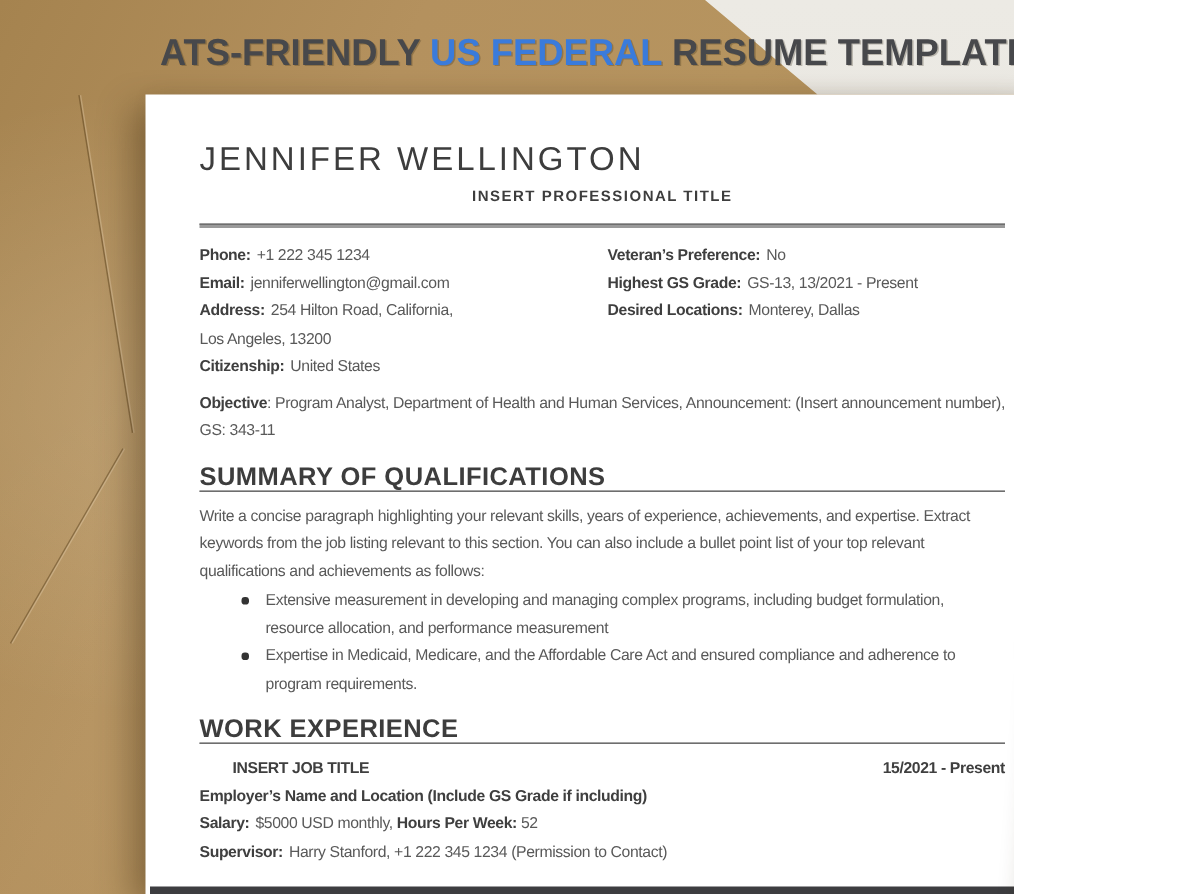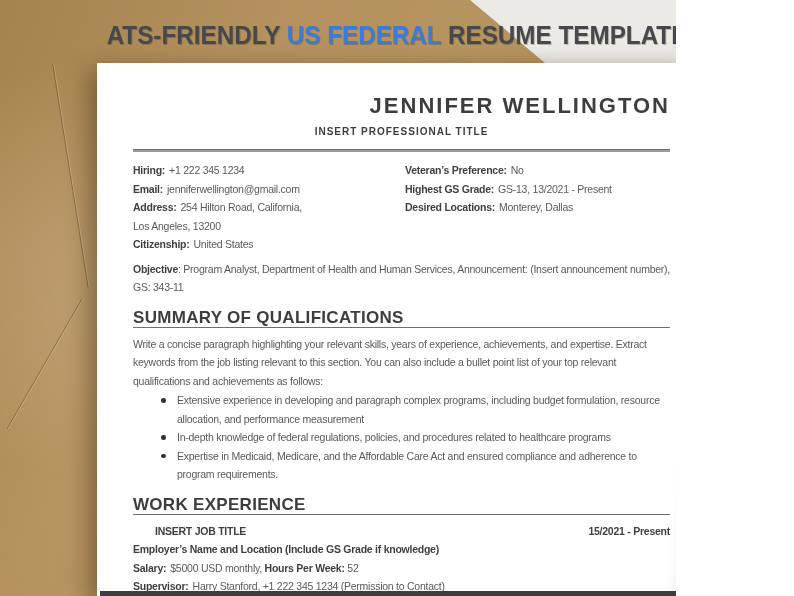--- a/index.html
+++ b/index.html
@@ -32,21 +32,21 @@
   }
 
   
   .paper {
     position:absolute; left:97px; top:63px; width:601px; height:533px;
     background:#ffffff;
     box-shadow:-10px 8px 22px rgba(60,40,12,.40), 6px 4px 14px rgba(90,80,60,.25);
     padding:30px 28px 0 36px;
     color:#595959; font-size:10.5px; letter-spacing:-0.25px; line-height:18.5px;
   }
-  .c-name { text-align:right; font-size:22px; line-height:26px; font-weight:bold;
+  .c-name { text-align:left; font-size:22px; line-height:26px; font-weight:normal;
             color:#3d3d3d; letter-spacing:2px; }
   .c-title { text-align:center; font-size:10px; line-height:16px; font-weight:bold;
              color:#3d3d3d; letter-spacing:1px; margin-top:5px; }
   .rule-thick { margin-top:9px; height:3px; background:#9a9a9a; border-top:1px solid #6e6e6e; }
   .rule-thin  { margin-top:2px; height:1px; background:#b5b5b5; border-top:1px solid #6e6e6e; }
 
   .contact { display:flex; margin-top:9px; }
   .contact .col-l { width:272px; }
   .contact .col-r { flex:1; }
   .lbl { font-weight:bold; color:#3f3f3f; margin-right:4px; }
@@ -110,55 +110,54 @@
   <div class="banner"><span>ATS-FRIENDLY </span><span class="accent">US FEDERAL</span><span> RESUME TEMPLATE</span></div>
 
   <div class="paper">
 
     <div class="c-name">JENNIFER WELLINGTON</div>
     <div class="c-title">INSERT PROFESSIONAL TITLE</div>
     <div class="rule-thick"></div>
 
     <div class="contact">
       <div class="col-l">
-        <div><span class="lbl">Hiring:</span><span>+1 222 345 1234</span></div>
+        <div><span class="lbl">Phone:</span><span>+1 222 345 1234</span></div>
         <div><span class="lbl">Email:</span><span>jenniferwellington@gmail.com</span></div>
         <div><span class="lbl">Address:</span><span>254 Hilton Road, California,</span></div>
         <div><span>Los Angeles, 13200</span></div>
         <div><span class="lbl">Citizenship:</span><span>United States</span></div>
       </div>
       <div class="col-r">
         <div><span class="lbl">Veteran’s Preference:</span><span>No</span></div>
         <div><span class="lbl">Highest GS Grade:</span><span>GS-13, 13/2021 - Present</span></div>
         <div><span class="lbl">Desired Locations:</span><span>Monterey, Dallas</span></div>
       </div>
     </div>
 
     <div class="objective"><span class="lbl-tight">Objective</span><span>: Program Analyst, Department of Health and Human Services, Announcement: (Insert announcement number), GS: 343-11</span></div>
 
     <div class="sec-head">SUMMARY OF QUALIFICATIONS</div>
     <div class="rule-thin"></div>
 
     <div class="sec-body">Write a concise paragraph highlighting your relevant skills, years of experience, achievements, and expertise. Extract keywords from the job listing relevant to this section. You can also include a bullet point list of your top relevant qualifications and achievements as follows:</div>
 
     <div class="bullets">
-      <div class="b-item"><span class="b-dot"></span><span>Extensive experience in developing and paragraph complex programs, including budget formulation, resource allocation, and performance measurement</span></div>
-      <div class="b-item"><span class="b-dot"></span><span>In-depth knowledge of federal regulations, policies, and procedures related to healthcare programs</span></div>
+      <div class="b-item"><span class="b-dot"></span><span>Extensive measurement in developing and managing complex programs, including budget formulation, resource allocation, and performance measurement</span></div>
       <div class="b-item"><span class="b-dot"></span><span>Expertise in Medicaid, Medicare, and the Affordable Care Act and ensured compliance and adherence to program requirements.</span></div>
     </div>
 
     <div class="sec-head">WORK EXPERIENCE</div>
     <div class="rule-thin"></div>
 
     <div class="sec-body">
       <div class="job-row">
         <span>INSERT JOB TITLE</span>
         <span>15/2021 - Present</span>
       </div>
-      <div class="bold-line">Employer’s Name and Location (Include GS Grade if knowledge)</div>
+      <div class="bold-line">Employer’s Name and Location (Include GS Grade if including)</div>
       <div><span class="lbl">Salary:</span><span>$5000 USD monthly, </span><span class="lbl-tight">Hours Per Week:</span><span> 52</span></div>
       <div><span class="lbl">Supervisor:</span><span>Harry Stanford, +1 222 345 1234 (Permission to Contact)</span></div>
 
     </div>
 
   </div>
 
   <div class="bottom-strip"></div>
 
   <div class="pen">

